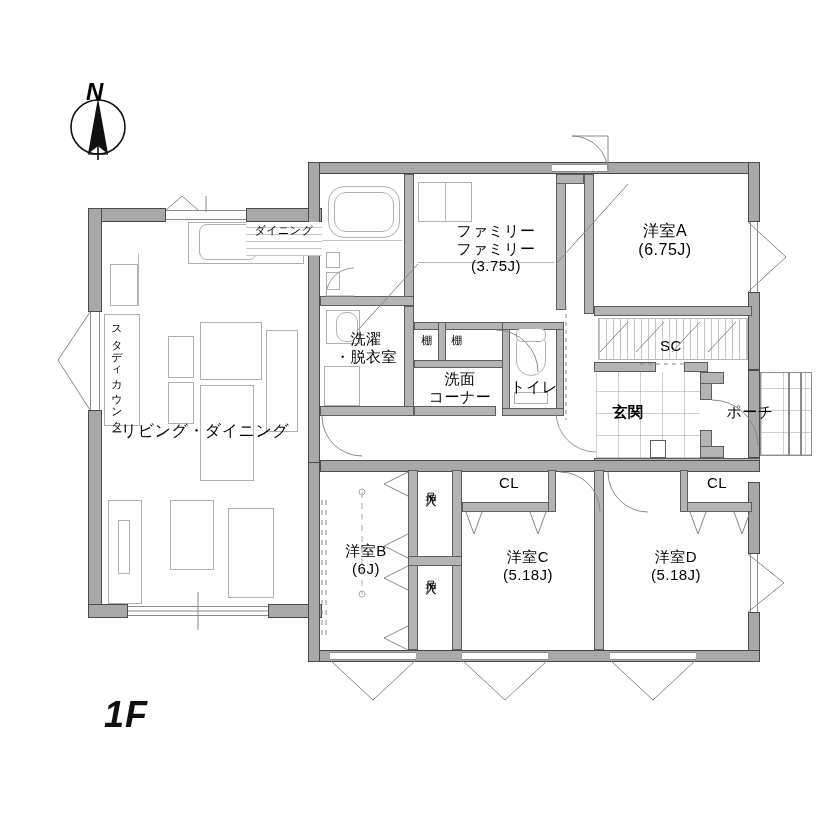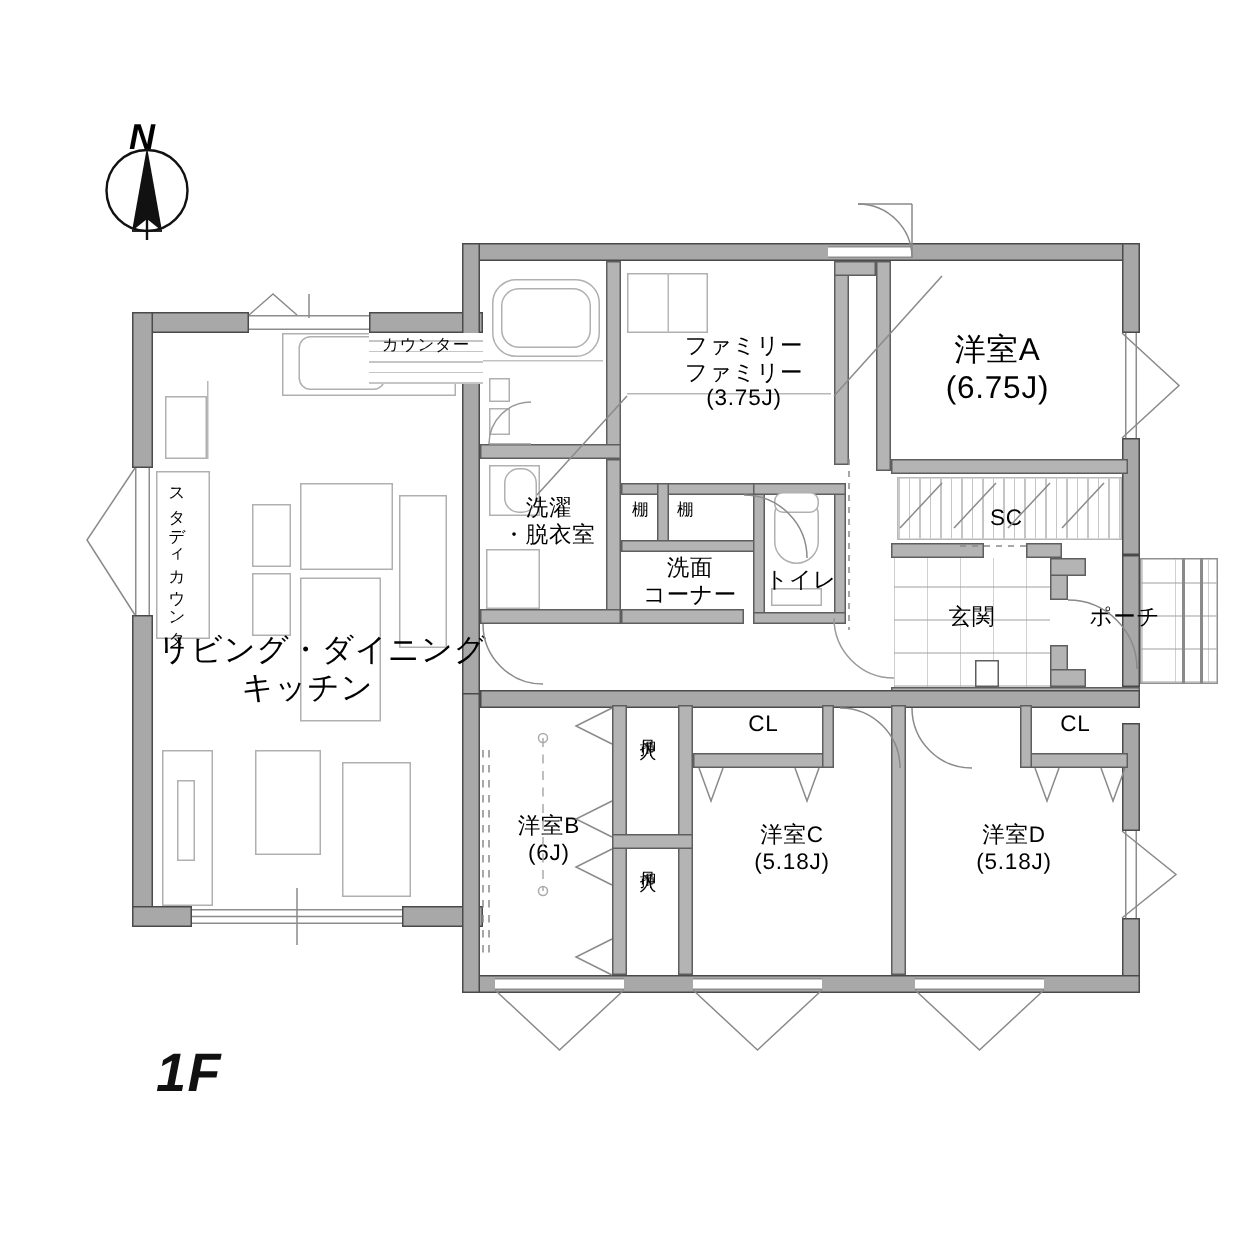--- a/index.html
+++ b/index.html
@@ -60,21 +60,21 @@
     letter-spacing: 0.5px;
   }
   .lbl.vert {
     writing-mode: vertical-rl;
     text-orientation: upright;
     white-space: nowrap;
     letter-spacing: 1px;
   }
   .lbl-sm { font-size: 11px; }
   .lbl-md { font-size: 15px; }
-  .lbl-lg { font-size: 21px; }
+  .lbl-lg { font-size: 16px; }
 
   #floor-tag {
     position: absolute;
     left: 104px; top: 694px;
     font-size: 36px;
     font-weight: bold;
     font-style: italic;
     color: #111;
     letter-spacing: 1px;
   }
@@ -223,21 +223,20 @@
   <div class="fx" style="left:516px; top:330px; width:30px; height:46px; border-radius:14px 14px 16px 16px;"></div>
   <div class="fx" style="left:516px; top:328px; width:30px; height:14px; border-radius:6px;"></div>
   <div class="fx" style="left:514px; top:392px; width:34px; height:12px;"></div>
 
   <div class="fx" style="left:418px; top:182px; width:54px; height:40px;"></div>
   <div class="fx" style="left:445px; top:182px; width:1px; height:40px; border:none; background:#b8b8b8;"></div>
   <div class="fx" style="left:418px; top:262px; width:136px; height:1px; border:none; background:#b8b8b8;"></div>
 
   <div class="lbl lbl-lg" style="left:105px; top:422px; width:200px;">
     <div>リビング・ダイニング</div>
-    <div>キッチン</div>
   </div>
 
 
   <div class="lbl lbl-md" style="left:414px; top:222px; width:148px;padding-left:16px;">
     <div>ファミリー</div>
     <div>ファミリー</div>
     <div>(3.75J)</div>
   </div>
 
   <div class="lbl lbl-md" style="left:414px; top:370px; width:92px;">
@@ -267,21 +266,21 @@
   <div class="lbl lbl-md" style="left:470px; top:548px; width:116px;">
     <div>洋室C</div>
     <div>(5.18J)</div>
   </div>
 
   <div class="lbl lbl-md" style="left:618px; top:548px; width:116px;">
     <div>洋室D</div>
     <div>(5.18J)</div>
   </div>
 
-  <div class="lbl lbl-md" style="left:616px; top:403px; width:64px;">
+  <div class="lbl lbl-md" style="left:596px; top:403px; width:64px;font-weight:bold;">
     <div>玄関</div>
   </div>
 
   <div class="lbl lbl-md" style="left:708px; top:403px; width:84px;">
     <div>ポーチ</div>
   </div>
 
   <div class="lbl lbl-md" style="left:644px; top:337px; width:54px;">
     <div>SC</div>
   </div>
@@ -304,21 +303,21 @@
 
   <div class="lbl lbl-sm vert" style="left:424px; top:484px;">
     <span>吊押入</span>
   </div>
 
   <div class="lbl lbl-sm vert" style="left:424px; top:572px;">
     <span>吊押入</span>
   </div>
 
   <div class="lbl lbl-sm" style="left:249px; top:224px; width:70px;">
-    <div>カウンター</div>
+    <div>ダイニング</div>
   </div>
 
   <div class="lbl lbl-sm vert" style="left:110px; top:318px;">
     <span>スタディカウンター</span>
   </div>
 
   <div id="floor-tag">1F</div>
 
   <svg class="ov" viewBox="0 0 840 840">
     <g stroke="#8a8a8a" stroke-width="1" fill="none">

